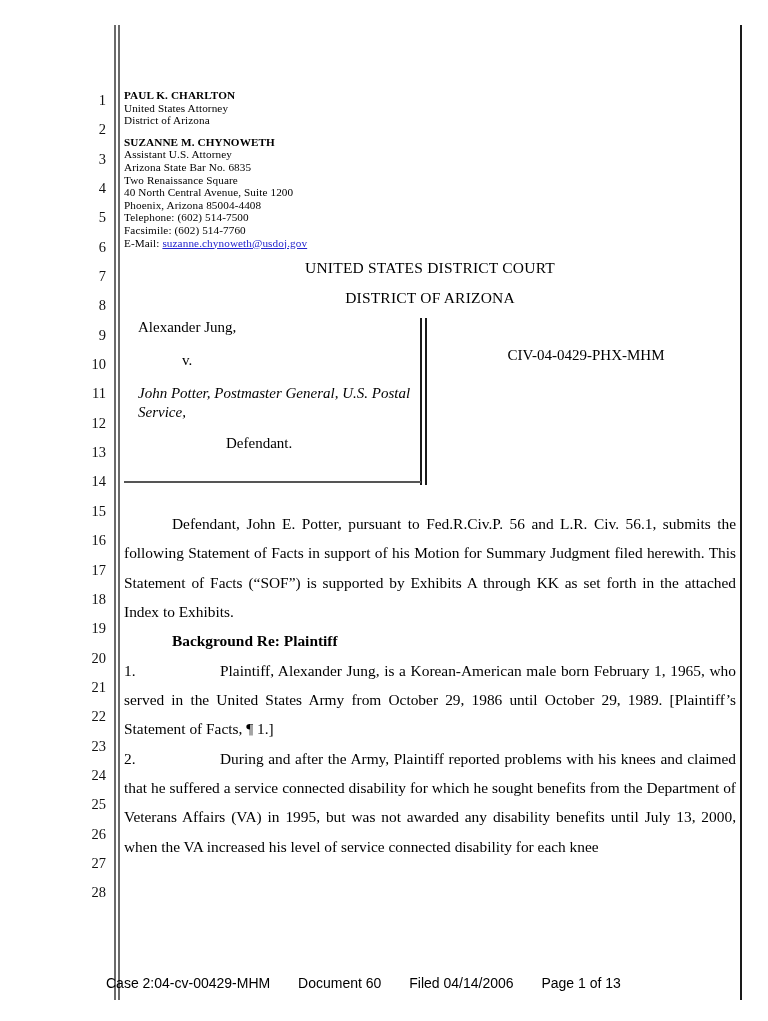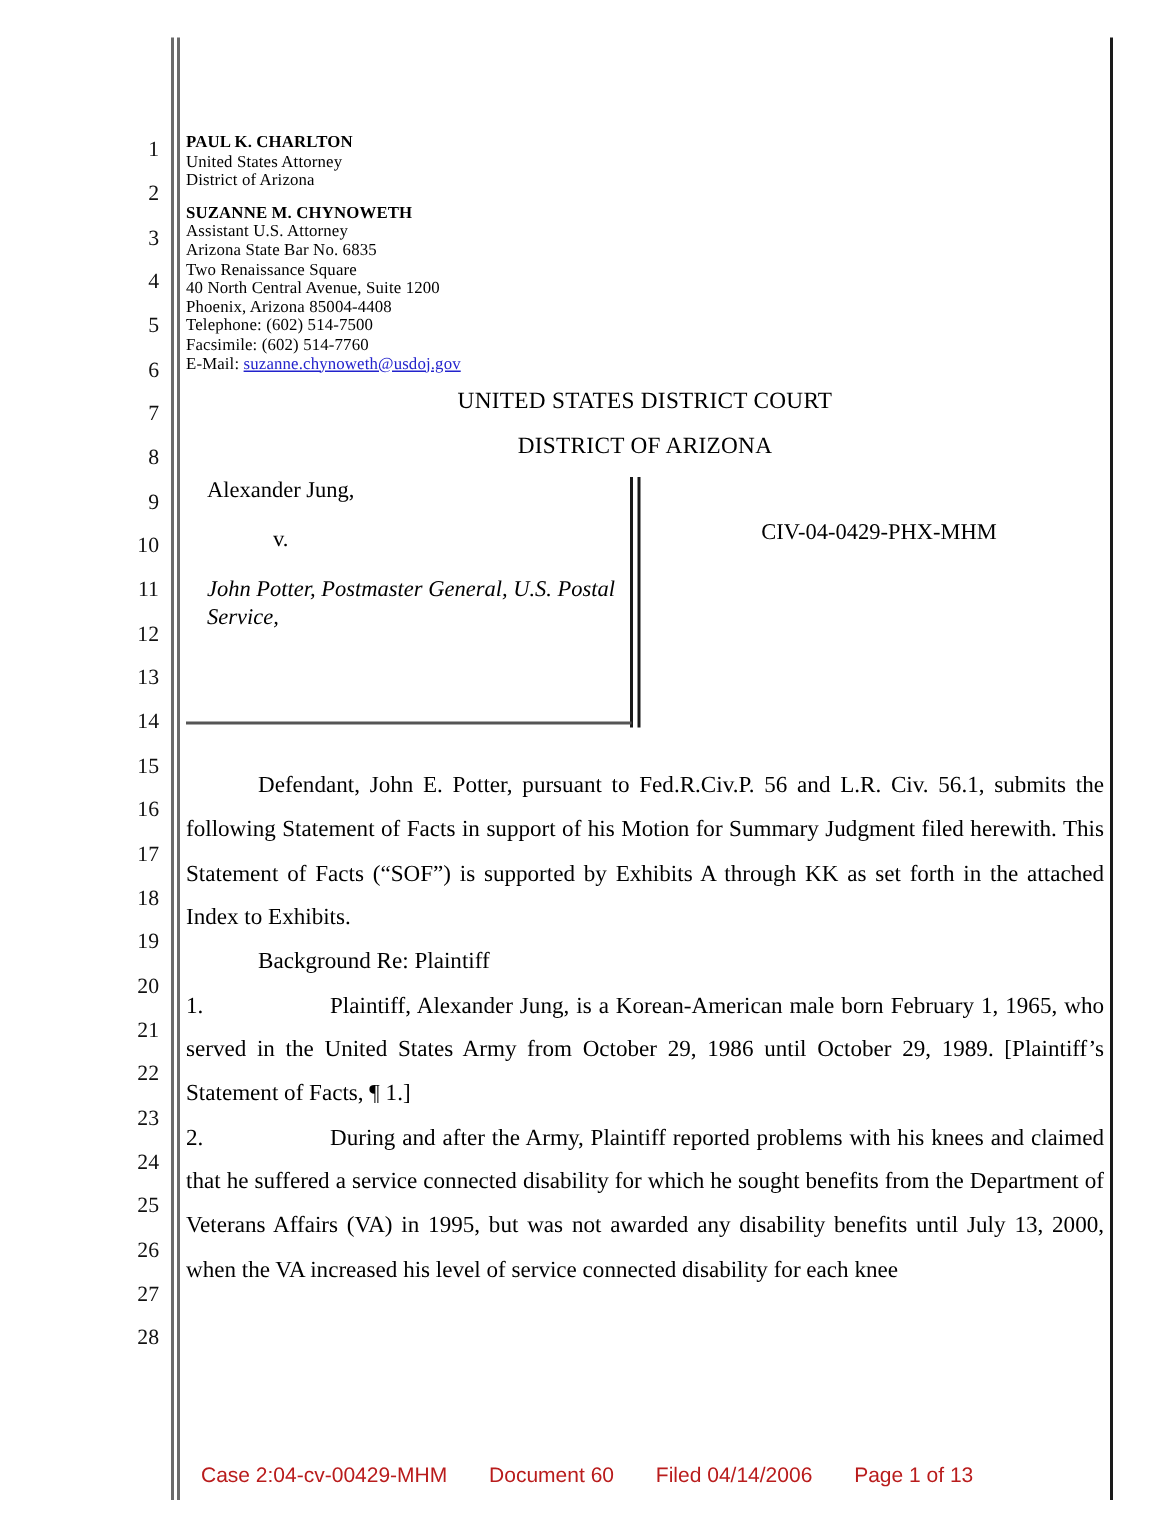--- a/index.html
+++ b/index.html
@@ -178,38 +178,38 @@
     left: 0;
     top: 509px;
     width: 612px;
     font-size: 15.4px;
     line-height: 29.35px;
     text-align: justify;
   }
   #body-text p { margin: 0; }
   #body-text p.indent { text-indent: 48px; }
   #body-text p.heading {
-    font-weight: normal;
+    font-weight: bold;
     text-indent: 48px;
     text-align: left;
   }
   #body-text p.numbered { text-indent: 0; }
   #body-text .para-lead {
     display: inline-block;
     width: 96px;
   }
 
   
   #ecf-stamp {
     position: absolute;
-    left: 134px;
+    left: 106px;
     top: 975px;
     font-family: "Liberation Sans", "DejaVu Sans", sans-serif;
     font-size: 14px;
-    color: #b91c1c;
+    color: #000000;
     white-space: nowrap;
   }
   #ecf-stamp span { margin-right: 24px; }
   #ecf-stamp span:last-child { margin-right: 0; }
 </style>
 </head>
 <body>
 
 <div id="page">
 
@@ -268,20 +268,21 @@
 
     <div class="court-line" id="court-name">UNITED STATES DISTRICT COURT</div>
     <div class="court-line" id="district-name">DISTRICT OF ARIZONA</div>
 
     <div id="caption-box">
 
       <div id="caption-left">
         <div class="party">Alexander Jung,</div>
         <div class="versus">v.</div>
         <div class="party-def">John Potter, Postmaster General, U.S. Postal Service,</div>
+        <div class="role-defendant">Defendant.</div>
       </div>
 
       <div class="cap-vrule-outer"></div>
       <div class="cap-vrule-inner"></div>
       <div class="cap-hrule"></div>
 
       <div id="caption-right">
         <div id="case-number">CIV-04-0429-PHX-MHM</div>
       </div>
 

